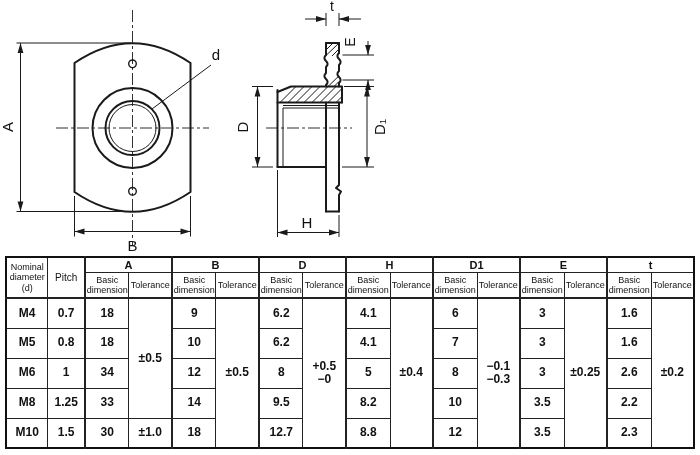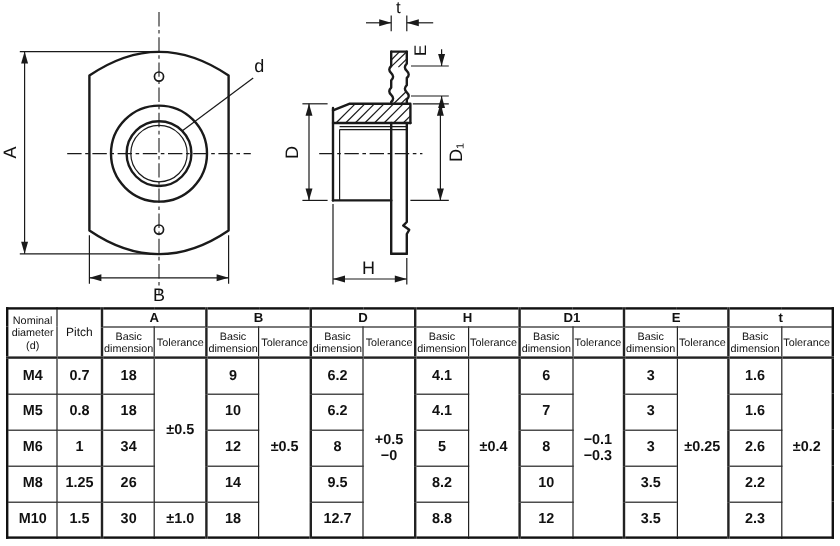--- a/index.html
+++ b/index.html
@@ -264,21 +264,21 @@
         <td class="bl2">12</td>
         <td class="bl2">8</td>
         <td class="bl2">5</td>
         <td class="bl2">8</td>
         <td class="bl2">3</td>
         <td class="bl2">2.6</td>
       </tr>
       <tr>
         <td>M8</td>
         <td>1.25</td>
-        <td class="bl2">26</td>
+        <td class="bl2">33</td>
         <td class="bl2">14</td>
         <td class="bl2">9.5</td>
         <td class="bl2">8.2</td>
         <td class="bl2">10</td>
         <td class="bl2">3.5</td>
         <td class="bl2">2.2</td>
       </tr>
       <tr>
         <td>M10</td>
         <td>1.5</td>

